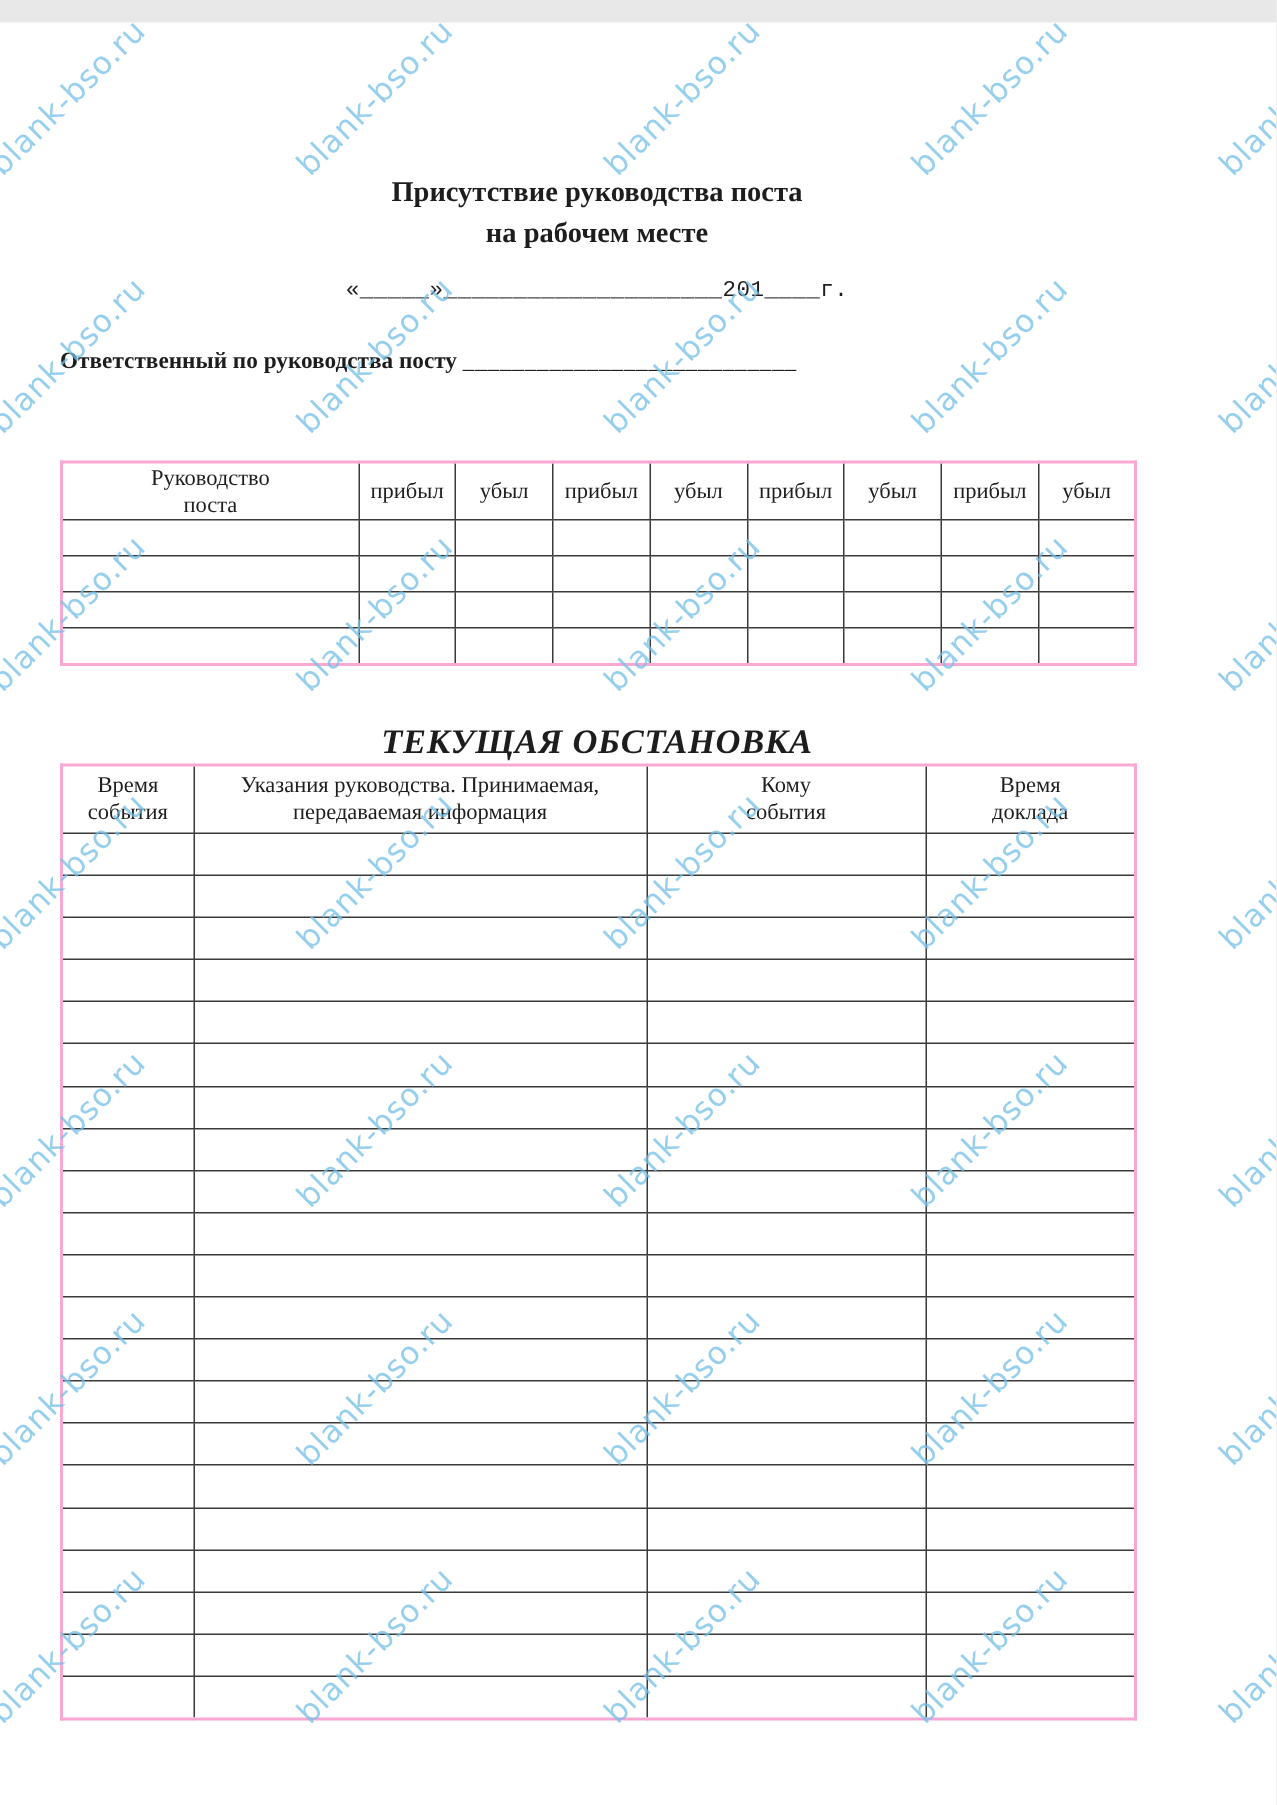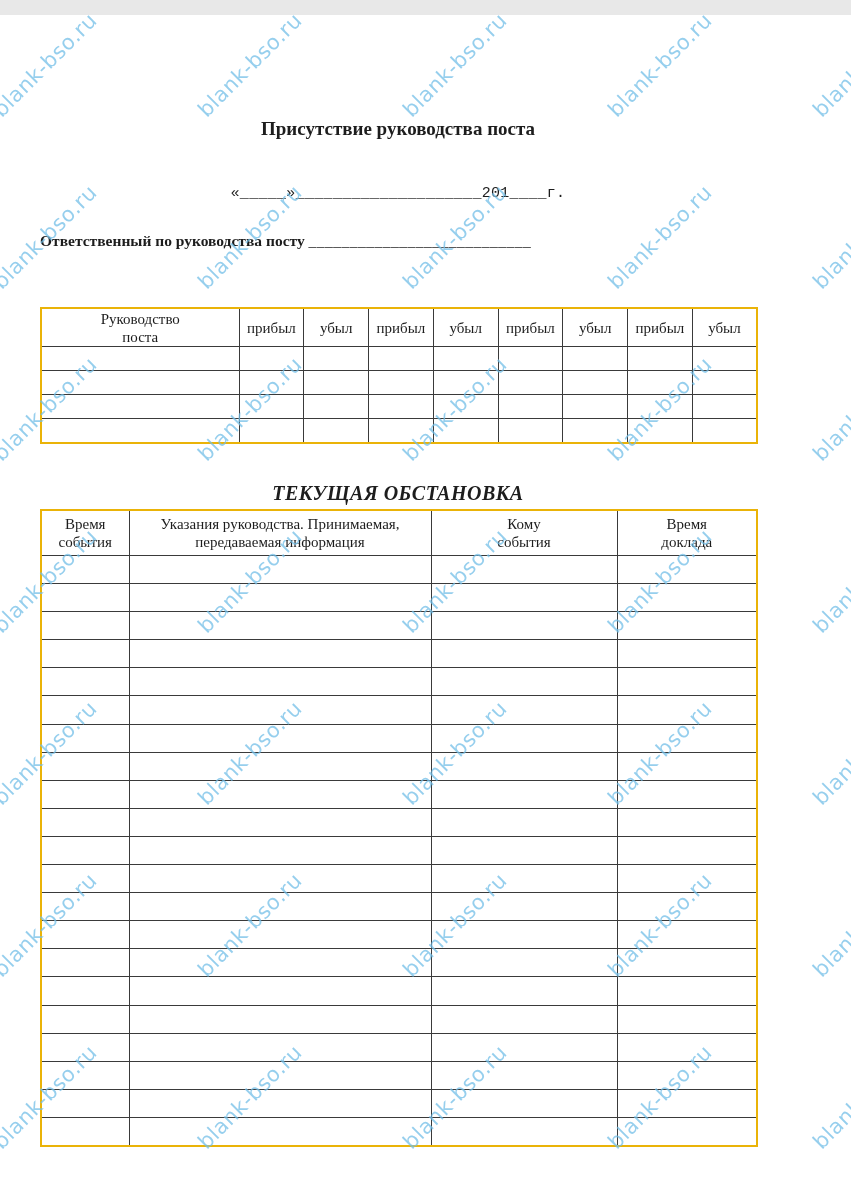--- a/index.html
+++ b/index.html
@@ -29,33 +29,33 @@
   .field-line .fill { font-weight:normal; letter-spacing:0.5px;font-family:Liberation Serif, serif; }
   .field-resp { top:217px; }
   .field-duty { top:254px; }
 
   table {
     position:absolute; left:0;
     border-collapse:collapse; table-layout:fixed; width:716px;
     background:transparent;
   }
   th, td { border:1.5px solid #3a3a3a; padding:0; }
-  table { border:2px solid #eab308; }
+  table { border:2px solid #f9a8d4; }
   th {
     font-weight:normal; font-size:15px; line-height:1.2;
     text-align:center; vertical-align:middle; white-space:pre-line;
   }
   .presence-table { top:292px; }
   .presence-table th { height:37px; }
   .presence-table td { height:23px; }
 
   .section-title {
     position:absolute; top:467px; left:0; width:716px;
     text-align:center; font-weight:bold; font-style:italic;
-    font-size:20px; letter-spacing:0.5px;
+    font-size:23px; letter-spacing:0.5px;
   }
   .situation-table { top:494px; }
   .situation-table th { height:44px; }
   .situation-table td { height:27.1px; }
 
   .watermarks {
     position:absolute; inset:0; z-index:2;
     pointer-events:none; overflow:hidden;
   }
   .wm {
@@ -67,20 +67,21 @@
   }
 </style>
 </head>
 <body>
 
 <div class="page">
   <div class="content">
 
     <div class="title">
       <div>Присутствие руководства поста</div>
+      <div>на рабочем месте</div>
     </div>
 
     <div class="date-line">«_____»____________________201____г.</div>
 
     <div class="field-line field-resp">
       <span>Ответственный по руководства посту </span><span class="fill">___________________________</span>
     </div>
 
 
     <table class="presence-table">

